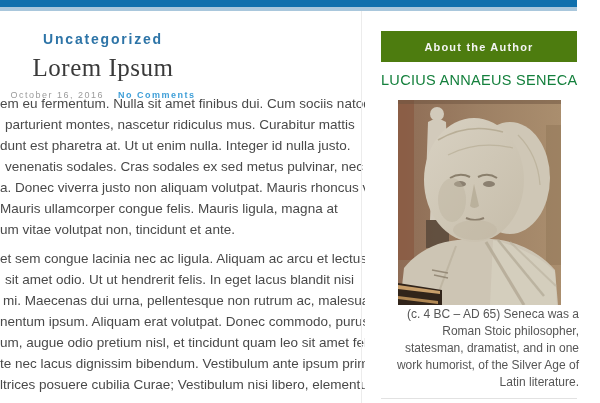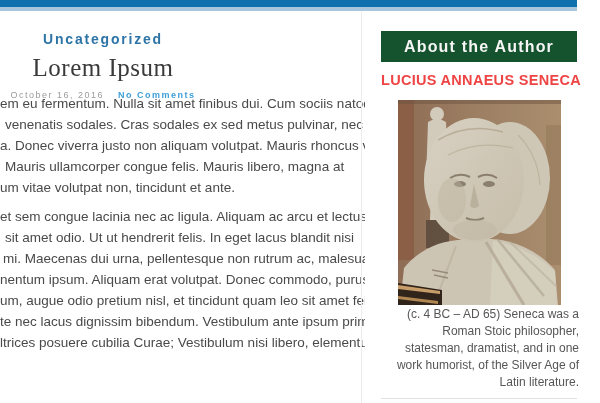--- a/index.html
+++ b/index.html
@@ -48,28 +48,28 @@
   }
   
   .para-1 .line:nth-child(2){padding-left:5px;}
   .para-1 .line:nth-child(4){padding-left:5px;}
   .para-2 .line:nth-child(2){padding-left:5px;}
   .para-2 .line:nth-child(3){padding-left:3px;}
 
   
   .widget-title{
     position:absolute;left:381px;top:31px;width:196px;height:31px;
-    background:#14532d;color:#f5f5f5;
+    background:#4d7c0f;color:#f5f5f5;
     display:flex;align-items:center;justify-content:center;
-    font-size:16px;font-weight:bold;letter-spacing:1.2px;
+    font-size:11px;font-weight:bold;letter-spacing:1.2px;
   }
   .author-name{
     position:absolute;left:381px;top:72px;width:196px;
     text-align:right;white-space:nowrap;
-    font-size:14.5px;color:#ef4444;letter-spacing:0.3px;font-weight:700;
+    font-size:14.5px;color:#15803d;letter-spacing:0.3px;font-weight:400;
   }
   .author-photo{
     position:absolute;left:398px;top:100px;width:163px;height:205px;
     overflow:hidden;
   }
   .author-bio{
     position:absolute;left:381px;top:306px;width:198px;
     font-size:12px;line-height:17px;color:#565656;text-align:right;
   }
   .sidebar-rule{
@@ -86,23 +86,25 @@
   <a class="category-link" href="#">Uncategorized</a>
   <h1 class="post-title">Lorem Ipsum</h1>
   <div class="post-meta">
     <span class="post-date">October 16, 2016</span><span class="comments-link">No Comments</span>
   </div>
 </div>
 
 <div class="post-body">
   <div class="para para-1">
     <div class="line">em eu fermentum. Nulla sit amet finibus dui. Cum sociis natoque</div>
+    <div class="line">parturient montes, nascetur ridiculus mus. Curabitur mattis</div>
+    <div class="line">dunt est pharetra at. Ut ut enim nulla. Integer id nulla justo.</div>
     <div class="line">venenatis sodales. Cras sodales ex sed metus pulvinar, nec</div>
     <div class="line">a. Donec viverra justo non aliquam volutpat. Mauris rhoncus velit</div>
-    <div class="line">Mauris ullamcorper congue felis. Mauris libero, magna at</div>
+    <div class="line">Mauris ullamcorper congue felis. Mauris ligula, magna at</div>
     <div class="line">um vitae volutpat non, tincidunt et ante.</div>
   </div>
   <div class="para para-2">
     <div class="line">et sem congue lacinia nec ac ligula. Aliquam ac arcu et lectus</div>
     <div class="line">sit amet odio. Ut ut hendrerit felis. In eget lacus blandit nisi</div>
     <div class="line">mi. Maecenas dui urna, pellentesque non rutrum ac, malesuada</div>
     <div class="line">nentum ipsum. Aliquam erat volutpat. Donec commodo, purus</div>
     <div class="line">um, augue odio pretium nisl, et tincidunt quam leo sit amet felis.</div>
     <div class="line">te nec lacus dignissim bibendum. Vestibulum ante ipsum primis in</div>
     <div class="line">ltrices posuere cubilia Curae; Vestibulum nisi libero, elementum</div>

